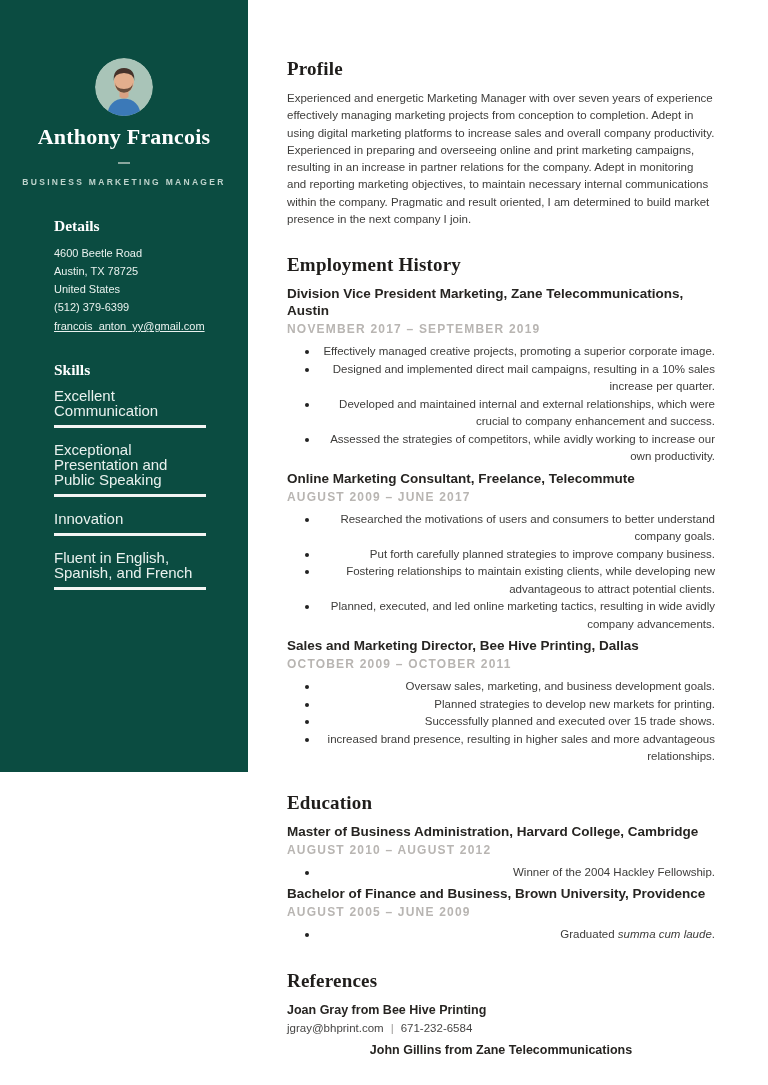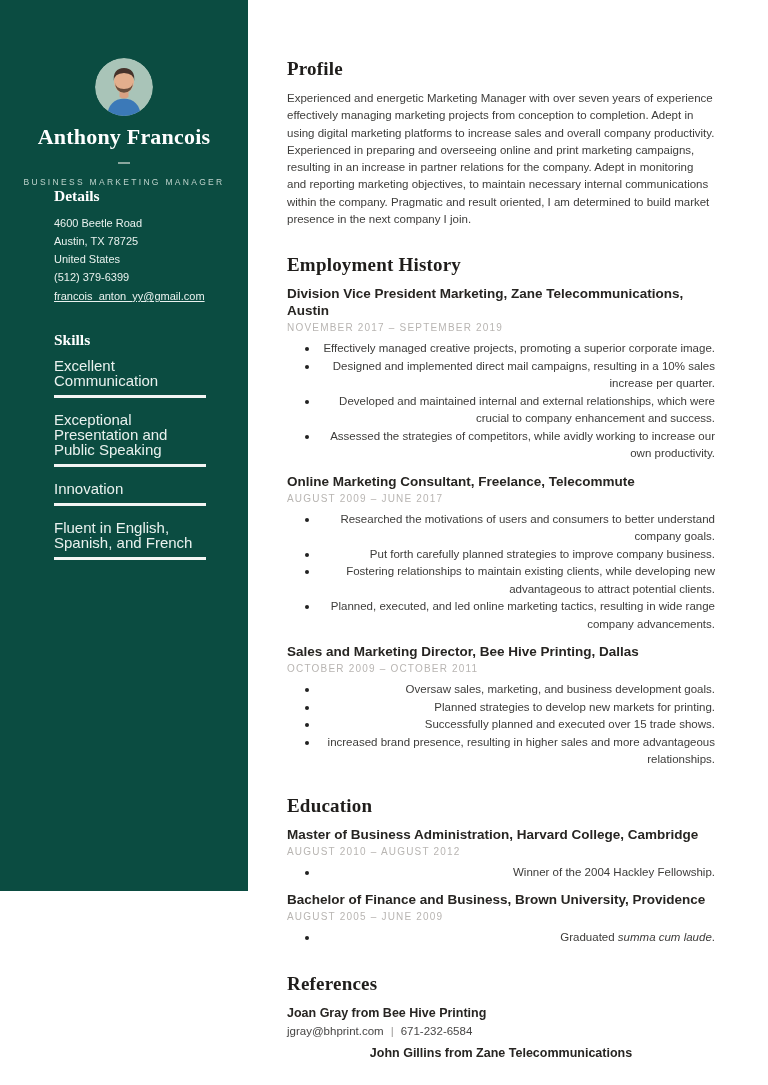--- a/index.html
+++ b/index.html
@@ -18,21 +18,21 @@
   body{
     font-family:"Liberation Sans", sans-serif;
     background:#ffffff;
     display:flex;
     overflow:hidden;
   }
   
   .sidebar{
     width:248px;
     min-width:248px;
-    height:891px;
+    height:772px;
     background:var(--sidebar-bg);
     color:var(--sidebar-text);
   }
   .side-header{text-align:center;}
   .avatar-wrap{
     margin:58px auto 0;
     width:58px;height:58px;border-radius:50%;
     overflow:hidden;
   }
   .side-name{
@@ -45,26 +45,26 @@
   }
   .side-divider{
     width:12px;height:2px;background:#8aa79e;
     margin:12px auto 0;
   }
   .side-jobtitle{
     margin-top:13px;
     font-size:8.5px;
     letter-spacing:2.3px;
     color:var(--sidebar-muted);
-    font-weight:normal;
+    font-weight:bold;
   }
   .side-section{
     padding:0 42px 0 54px;
   }
-  .side-section.details{}
+  .side-section.details{margin-top:30px;}
   .side-section.skills{margin-top:26px;}
   .side-heading{
     font-family:"Liberation Serif", serif;
     font-weight:bold;
     font-size:15.5px;
     color:#ffffff;
     margin-bottom:9px;
   }
   .side-line{
     font-size:11px;
@@ -107,33 +107,33 @@
   .profile-text{
     margin-top:10px;
     font-size:11.5px;
     line-height:17.3px;
     color:var(--body-text);
   }
   .employment-section .section-heading,
   .education-section .section-heading,
   .references-section .section-heading{margin-top:26px;}
   .entry{margin-top:9px;}
-  .entry + .entry{margin-top:10px;}
+  .entry + .entry{margin-top:4px;}
   .entry-title{
     font-size:13.5px;
     font-weight:bold;
     color:var(--subheading);
     line-height:17px;
   }
   .entry-dates{
     margin-top:3px;
-    font-size:10px;
+    font-size:12px;
     letter-spacing:1.2px;
     color:var(--date-text);
-    font-weight:normal;
+    font-weight:bold;
   }
   ul.bullets{
     list-style:none;
     margin-top:7px;
     padding-left:18px;
   }
   ul.bullets li{
     position:relative;
     padding-left:11px;
     font-size:11.5px;
@@ -246,21 +246,21 @@
           </ul>
   </div>
 
   <div class="entry">
     <div class="entry-title">Online Marketing Consultant, Freelance, Telecommute</div>
     <div class="entry-dates">AUGUST 2009 – JUNE 2017</div>
     <ul class="bullets">
             <li>Researched the motivations of users and consumers to better understand company goals.</li>
             <li>Put forth carefully planned strategies to improve company business.</li>
             <li>Fostering relationships to maintain existing clients, while developing new advantageous to attract potential clients.</li>
-            <li>Planned, executed, and led online marketing tactics, resulting in wide range company advancements.</li>
+            <li>Planned, executed, and led online marketing tactics, resulting in wide avidly company advancements.</li>
           </ul>
   </div>
 
   <div class="entry">
     <div class="entry-title">Sales and Marketing Director, Bee Hive Printing, Dallas</div>
     <div class="entry-dates">OCTOBER 2009 – OCTOBER 2011</div>
     <ul class="bullets">
             <li>Oversaw sales, marketing, and business development goals.</li>
             <li>Planned strategies to develop new markets for printing.</li>
             <li>Successfully planned and executed over 15 trade shows.</li>

